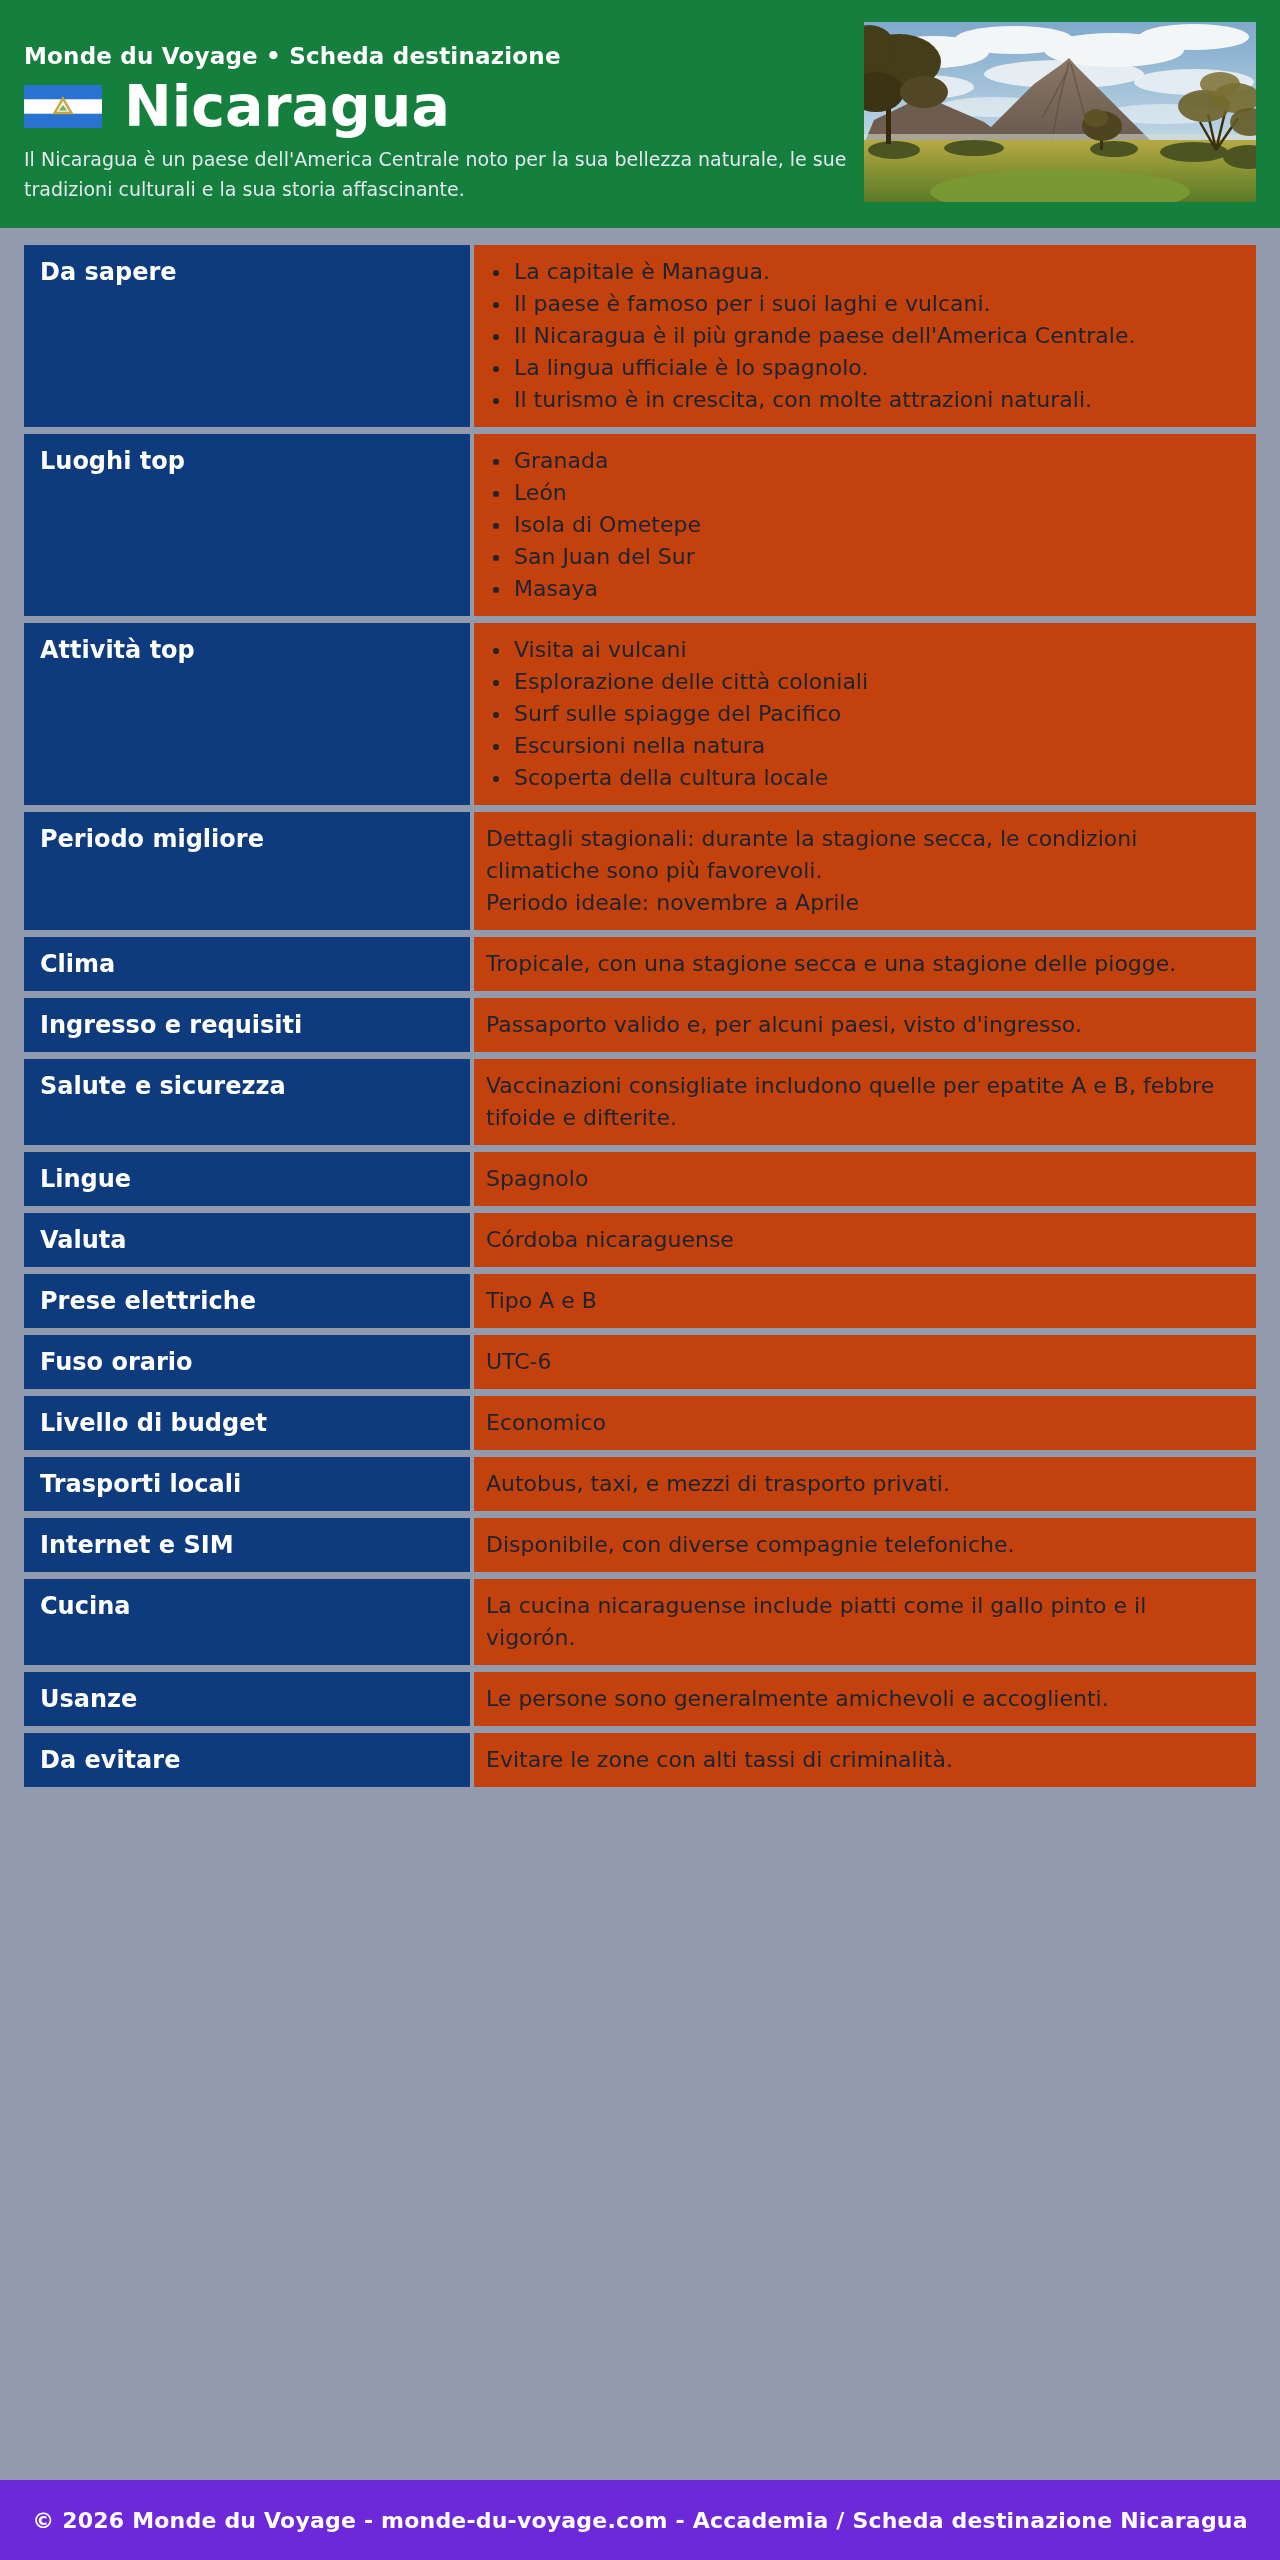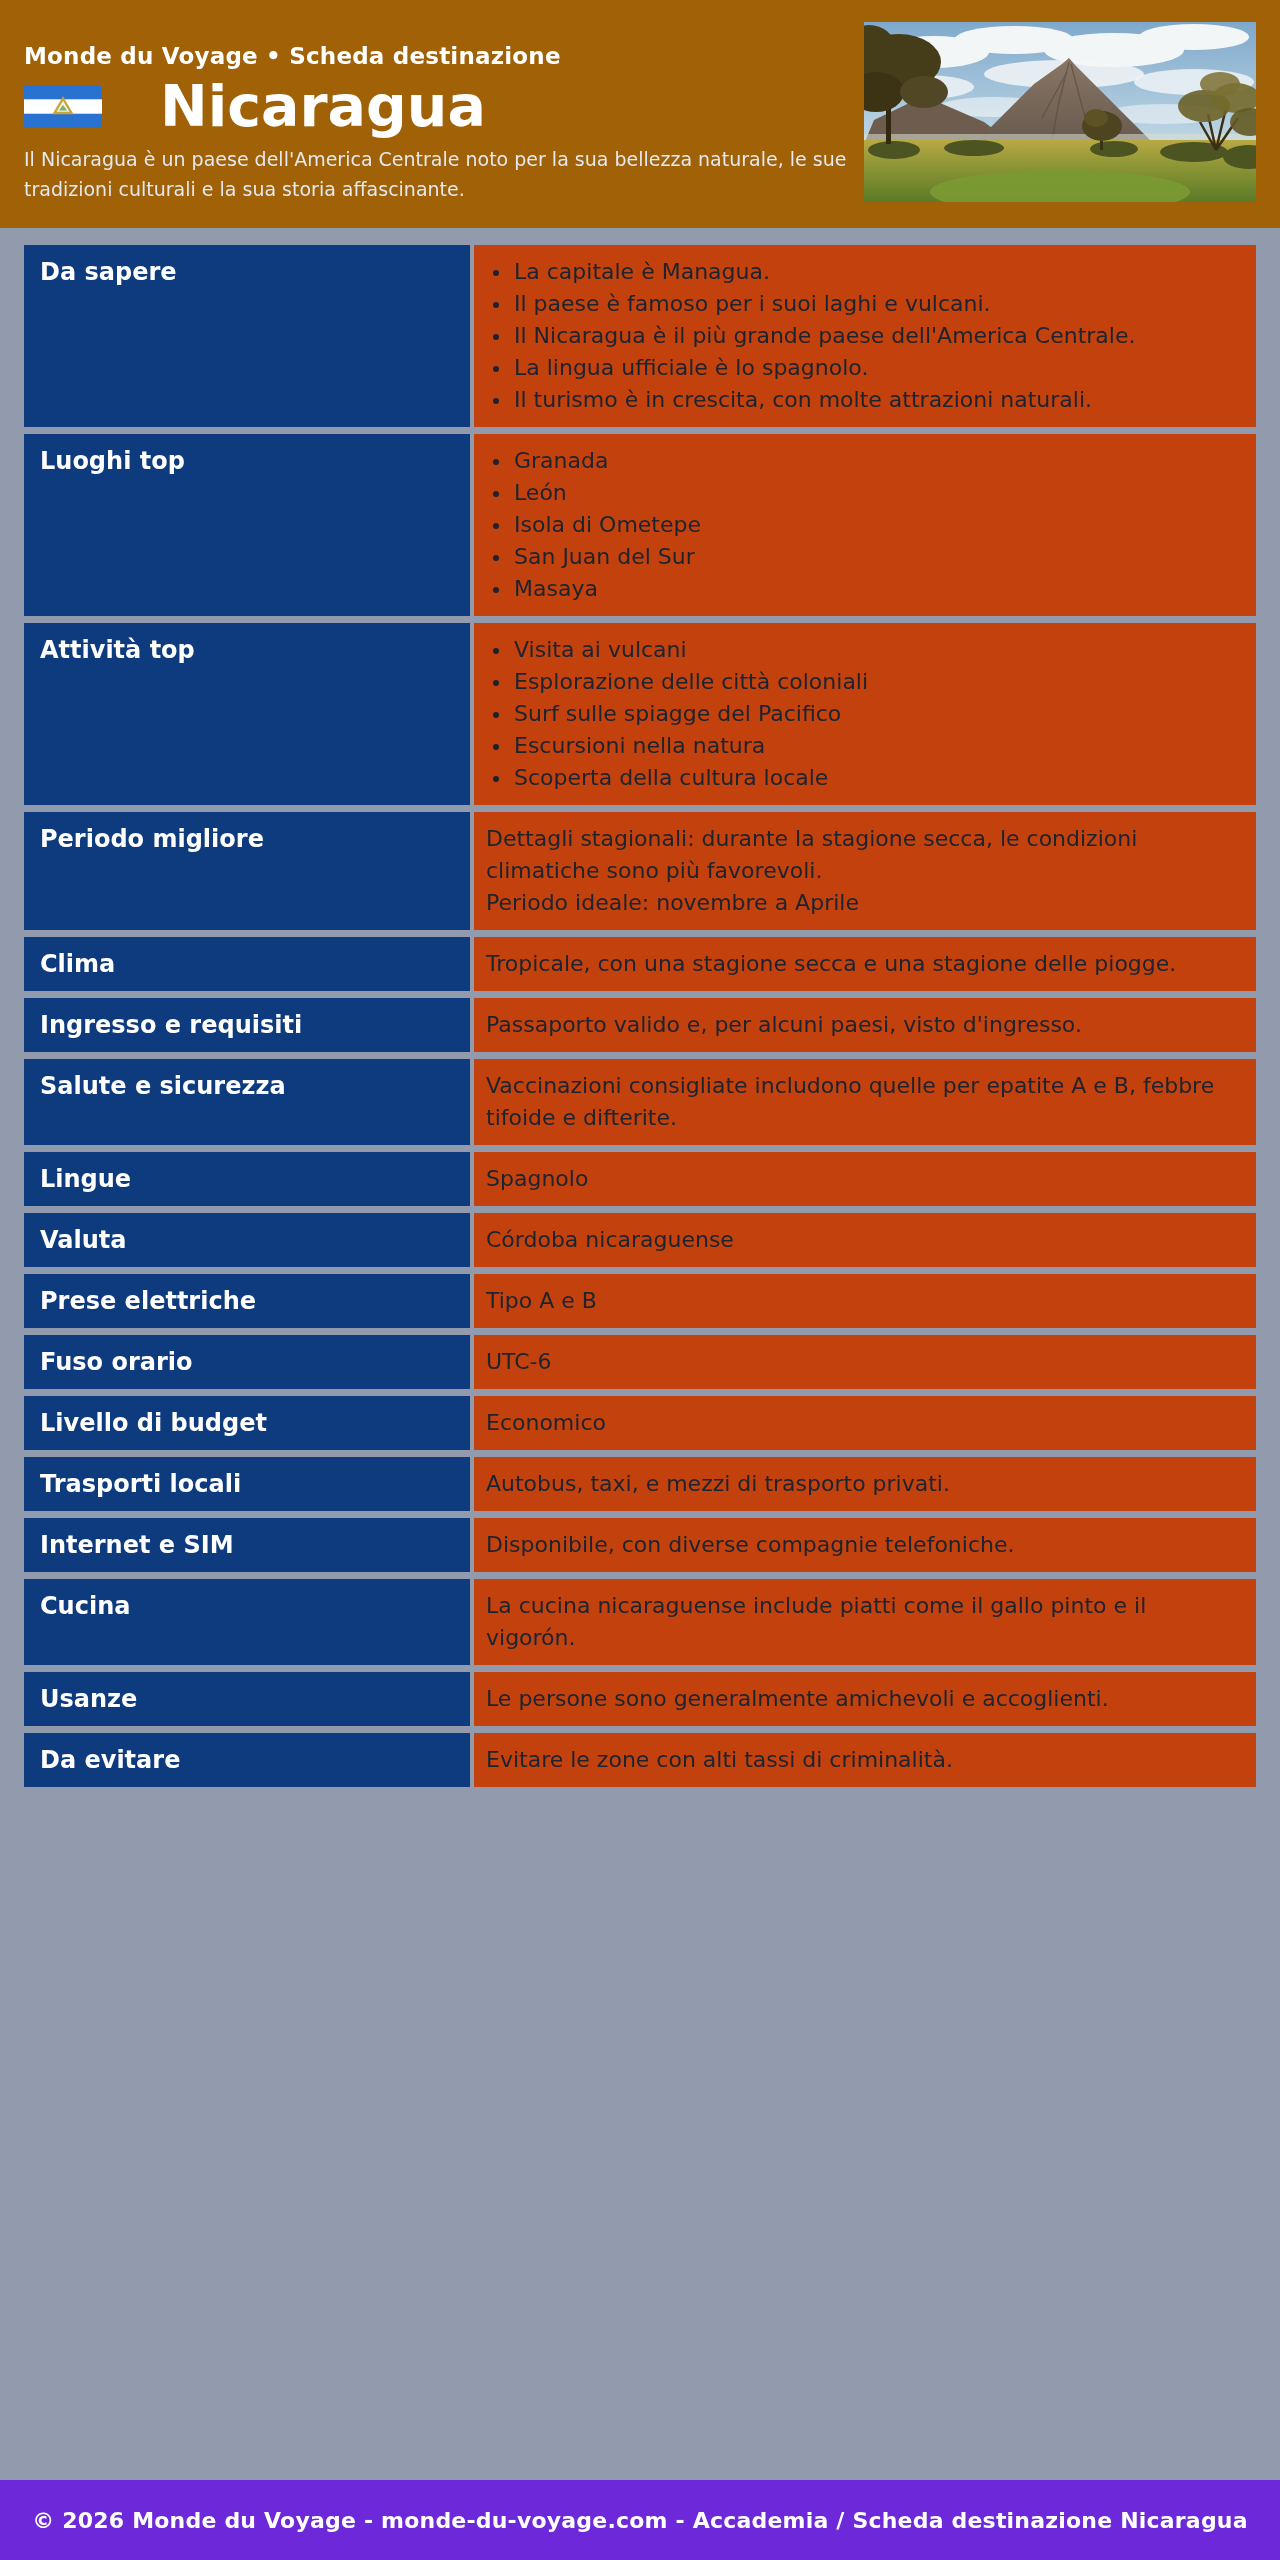--- a/index.html
+++ b/index.html
@@ -8,33 +8,33 @@
     width:1280px; height:2560px;
     background:#929bad;
     font-family:"DejaVu Sans", sans-serif;
     color:#1d2430;
     overflow:hidden;
   }
   .page { width:1280px; height:2560px; display:flex; flex-direction:column; }
 
   
   .header {
-    background:#a16207;
+    background:#15803d;
     height:228px;
     padding:0 24px;
     display:flex;
     justify-content:space-between;
     flex-shrink:0;
   }
   .header-left { width:840px; padding-top:42px; }
   .breadcrumb {
     color:#ffffff; font-weight:bold; font-size:23px; line-height:28px;
     letter-spacing:0.2px;
   }
-  .title-row { display:flex; align-items:center; margin-top:6px;gap:36px; }
+  .title-row { display:flex; align-items:center; margin-top:6px; }
   .flag { width:78px; height:43px; flex-shrink:0; display:block; }
   .page-title {
     margin:0 0 0 22px;
     color:#ffffff; font-weight:bold; font-size:57px; line-height:60px;
   }
   .description {
     margin:8px 0 0 0;
     color:#e4e9f0; font-size:19px; line-height:30px;
     max-width:838px;
   }

